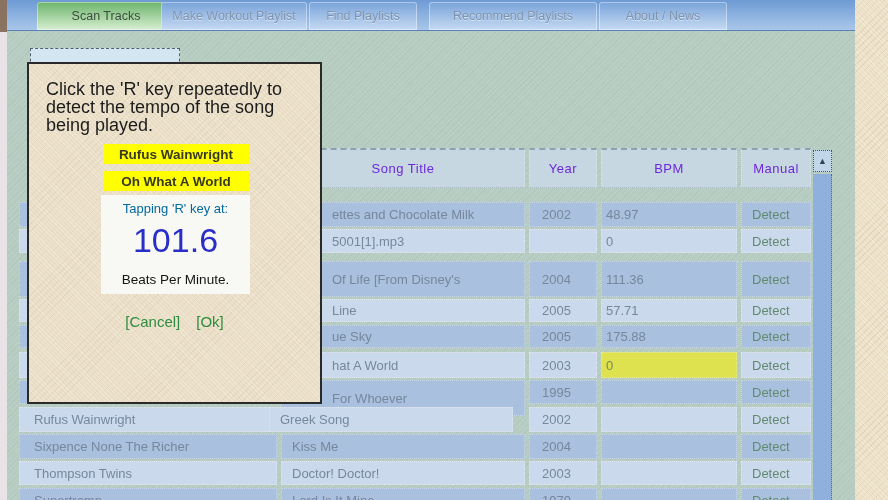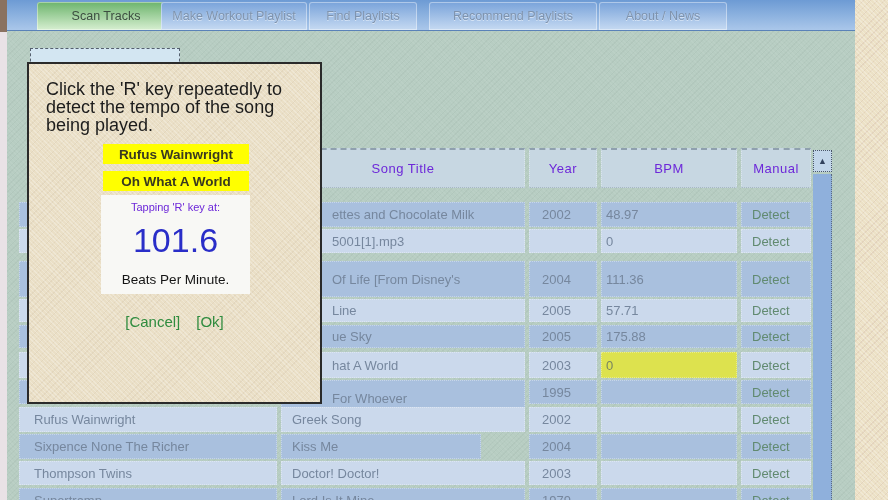--- a/index.html
+++ b/index.html
@@ -53,21 +53,21 @@
   .dialog{position:absolute;left:27px;top:62px;width:295px;height:342px;z-index:10;
     background:#eadfc6;border:2px solid #2a2a2a;box-sizing:border-box;
     background-image:repeating-linear-gradient(45deg, rgba(255,255,255,.25) 0 1px, transparent 1px 3px),
       repeating-linear-gradient(-45deg, rgba(140,110,80,.08) 0 1px, transparent 1px 5px);}
   .dlg-instruction{position:absolute;left:17px;top:16px;width:272px;font-size:18px;color:#1c1c1c;line-height:18px;}
   .dlg-yellow{position:absolute;left:74px;width:146px;height:20px;background:#ffff00;
     display:flex;align-items:center;justify-content:center;font-size:13.5px;font-weight:bold;color:#3a3a20;}
   .dlg-yellow.artist{top:80px;}
   .dlg-yellow.song{top:107px;}
   .dlg-white{position:absolute;left:72px;top:131px;width:149px;height:99px;background:#f8f8f5;}
-  .dlg-tapping{position:absolute;left:0;top:6px;width:100%;text-align:center;font-size:11px;color:#6d28d9;}
+  .dlg-tapping{position:absolute;left:0;top:6px;width:100%;text-align:center;font-size:13px;color:#0369a1;}
   .dlg-bpm{position:absolute;left:0;top:26px;width:100%;text-align:center;font-size:34px;color:#2a2ec8;}
   .dlg-unit{position:absolute;left:0;bottom:7px;width:100%;text-align:center;font-size:13.5px;color:#141414;}
   .dlg-buttons{position:absolute;left:0;top:249px;width:100%;display:flex;justify-content:center;gap:16px;
     font-size:15px;color:#2f8c3f;}
   .dlg-buttons span{cursor:pointer;}
 </style>
 </head>
 <body>
 
 <div class="stage">
@@ -134,28 +134,28 @@
         <span class="detect-link">Detect</span>
       </div>
       <div class="cell mid artist" style="left: 19px; width: 258px; top: 380px; height: 24px;"></div>
       <div class="cell mid song frag" style="left: 281px; width: 244px; top: 380px; height: 36px;">For Whoever</div>
       <div class="cell mid year" style="left: 529px; width: 68px; top: 380px; height: 24px;">1995</div>
       <div class="cell mid bpm" style="left: 601px; width: 136px; top: 380px; height: 24px;"></div>
       <div class="cell mid manual" style="left: 741px; width: 70px; top: 380px; height: 24px;">
         <span class="detect-link">Detect</span>
       </div>
       <div class="cell light artist" style="left: 19px; width: 258px; top: 407px; height: 25px;">Rufus Wainwright</div>
-      <div class="cell light song" style="left: 281px; width: 244px; top: 407px; height: 25px;">Greek Song</div>
+      <div class="cell light song" style="left: 269px; width: 244px; top: 407px; height: 25px;">Greek Song</div>
       <div class="cell light year" style="left: 529px; width: 68px; top: 407px; height: 25px;">2002</div>
       <div class="cell light bpm" style="left: 601px; width: 136px; top: 407px; height: 25px;"></div>
       <div class="cell light manual" style="left: 741px; width: 70px; top: 407px; height: 25px;">
         <span class="detect-link">Detect</span>
       </div>
       <div class="cell mid artist" style="left: 19px; width: 258px; top: 434px; height: 25px;">Sixpence None The Richer</div>
-      <div class="cell mid song" style="left: 281px; width: 200px; top: 434px; height: 25px;">Kiss Me</div>
+      <div class="cell mid song" style="left: 281px; width: 244px; top: 434px; height: 25px;">Kiss Me</div>
       <div class="cell mid year" style="left: 529px; width: 68px; top: 434px; height: 25px;">2004</div>
       <div class="cell mid bpm" style="left: 601px; width: 136px; top: 434px; height: 25px;"></div>
       <div class="cell mid manual" style="left: 741px; width: 70px; top: 434px; height: 25px;">
         <span class="detect-link">Detect</span>
       </div>
       <div class="cell light artist" style="left: 19px; width: 258px; top: 461px; height: 24px;">Thompson Twins</div>
       <div class="cell light song" style="left: 281px; width: 244px; top: 461px; height: 24px;">Doctor! Doctor!</div>
       <div class="cell light year" style="left: 529px; width: 68px; top: 461px; height: 24px;">2003</div>
       <div class="cell light bpm" style="left: 601px; width: 136px; top: 461px; height: 24px;"></div>
       <div class="cell light manual" style="left: 741px; width: 70px; top: 461px; height: 24px;">

